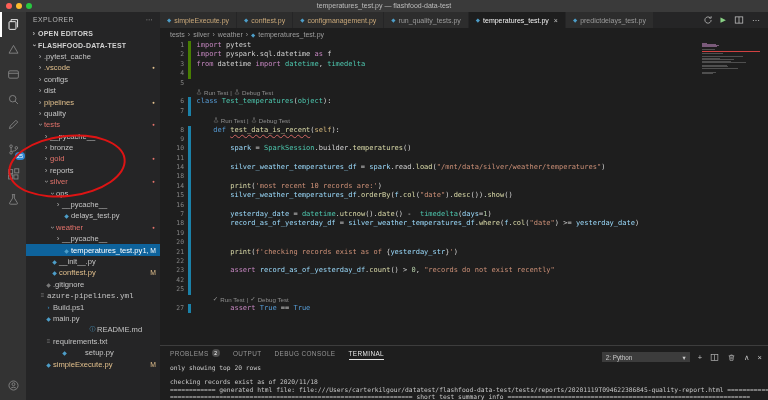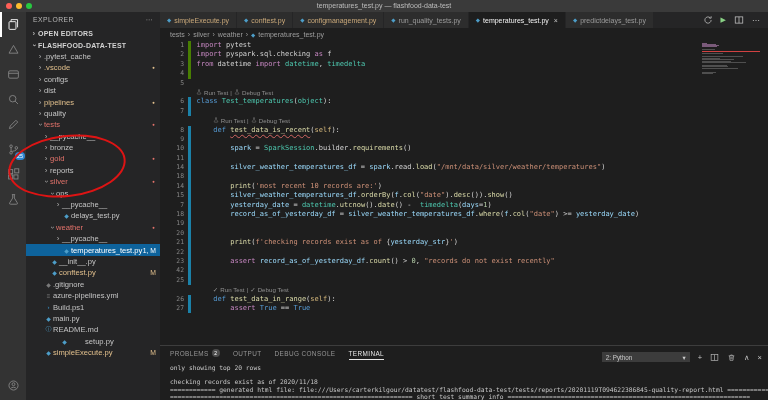--- a/index.html
+++ b/index.html
@@ -285,42 +285,48 @@
         <span class="lbl co">conftest.py</span>
         <span class="spacer"></span>
         <span class="badge-txt co">M</span>
       </div>
       <div class="trow" style="padding-left: 10px;">
         <span class="arrow"></span>
         <span class="ficon ic-gray">◆</span>
         <span class="lbl ">.gitignore</span>
         <span class="spacer"></span>
       </div>
-      <div class="trow" style="padding-left: 10px;">
+      <div class="trow" style="padding-left: 4px; font-family: Liberation Mono, monospace;">
         <span class="arrow"></span>
         <span class="ficon ic-gray">≡</span>
         <span class="lbl ">azure-pipelines.yml</span>
         <span class="spacer"></span>
       </div>
       <div class="trow" style="padding-left: 10px;">
         <span class="arrow"></span>
         <span class="ficon ic-blue">›</span>
         <span class="lbl ">Build.ps1</span>
         <span class="spacer"></span>
       </div>
       <div class="trow" style="padding-left: 10px;">
         <span class="arrow"></span>
         <span class="ficon ic-py">◆</span>
         <span class="lbl ">main.py</span>
         <span class="spacer"></span>
       </div>
-      <div class="trow" style="padding-left: 10px;">
+      <div class="trow" style="padding-left: 10px; margin-left: 44px;">
         <span class="arrow"></span>
         <span class="ficon ic-py">ⓘ</span>
         <span class="lbl ">README.md</span>
+        <span class="spacer"></span>
+      </div>
+      <div class="trow" style="padding-left: 10px;">
+        <span class="arrow"></span>
+        <span class="ficon ic-gray">≡</span>
+        <span class="lbl ">requirements.txt</span>
         <span class="spacer"></span>
       </div>
       <div class="trow" style="padding-left: 10px; gap: 16px;">
         <span class="arrow"></span>
         <span class="ficon ic-py">◆</span>
         <span class="lbl ">setup.py</span>
         <span class="spacer"></span>
       </div>
       <div class="trow" style="padding-left: 10px;">
         <span class="arrow"></span>
@@ -389,21 +395,21 @@
     </div>
   <div id="code">
       <div class="crow">
         <span class="lnum">1</span>
         <span class="gitm a"></span>
         <span class="ctext"><span></span><span class="c-k">import</span><span class="c-d"> pytest</span></span>
       </div>
       <div class="crow">
         <span class="lnum">2</span>
         <span class="gitm a"></span>
-        <span class="ctext"><span></span><span class="c-k">import</span><span class="c-d"> pyspark.sql.checking </span><span class="c-k">as</span><span class="c-d"> f</span></span>
+        <span class="ctext"><span></span><span class="c-k">import</span><span class="c-d"> pyspark.sql.datetime </span><span class="c-k">as</span><span class="c-d"> f</span></span>
       </div>
       <div class="crow">
         <span class="lnum">3</span>
         <span class="gitm a"></span>
         <span class="ctext"><span></span><span class="c-k">from</span><span class="c-d"> datetime </span><span class="c-k">import</span><span class="c-t"> datetime</span><span class="c-d">, </span><span class="c-t">timedelta</span></span>
       </div>
       <div class="crow">
         <span class="lnum">4</span>
         <span class="gitm a"></span>
       </div>
@@ -450,21 +456,21 @@
         <span class="ctext"><span>    </span><span class="c-b">def</span><span class="c-d"> </span><span class="c-f c-sq">test_data_is_recent</span><span class="c-d">(</span><span class="c-slf">self</span><span class="c-d">):</span></span>
       </div>
       <div class="crow">
         <span class="lnum">9</span>
         <span class="gitm m"></span>
         <span class="ctext"><span></span></span>
       </div>
       <div class="crow">
         <span class="lnum">10</span>
         <span class="gitm m"></span>
-        <span class="ctext"><span>        </span><span class="c-v">spark</span><span class="c-d"> = </span><span class="c-t">SparkSession</span><span class="c-d">.builder.</span><span class="c-f">requirements</span><span class="c-d">()</span></span>
+        <span class="ctext"><span>        </span><span class="c-v">spark</span><span class="c-d"> = </span><span class="c-t">SparkSession</span><span class="c-d">.builder.</span><span class="c-f">temperatures</span><span class="c-d">()</span></span>
       </div>
       <div class="crow">
         <span class="lnum">11</span>
         <span class="gitm m"></span>
         <span class="ctext"><span></span></span>
       </div>
       <div class="crow">
         <span class="lnum">14</span>
         <span class="gitm m"></span>
         <span class="ctext"><span>        </span><span class="c-v">silver_weather_temperatures_df</span><span class="c-d"> = </span><span class="c-v">spark</span><span class="c-d">.read.</span><span class="c-f">load</span><span class="c-d">(</span><span class="c-s">"/mnt/data/silver/weather/temperatures"</span><span class="c-d">)</span></span>
@@ -476,20 +482,25 @@
       </div>
       <div class="crow">
         <span class="lnum">14</span>
         <span class="gitm m"></span>
         <span class="ctext"><span>        </span><span class="c-f">print</span><span class="c-d">(</span><span class="c-s">'most recent 10 records are:'</span><span class="c-d">)</span></span>
       </div>
       <div class="crow">
         <span class="lnum">15</span>
         <span class="gitm m"></span>
         <span class="ctext"><span>        </span><span class="c-v">silver_weather_temperatures_df</span><span class="c-d">.</span><span class="c-f">orderBy</span><span class="c-d">(</span><span class="c-v">f</span><span class="c-d">.</span><span class="c-f">col</span><span class="c-d">(</span><span class="c-s">"date"</span><span class="c-d">).</span><span class="c-f">desc</span><span class="c-d">()).</span><span class="c-f">show</span><span class="c-d">()</span></span>
+      </div>
+      <div class="crow">
+        <span class="lnum">16</span>
+        <span class="gitm m"></span>
+        <span class="ctext"><span></span></span>
       </div>
       <div class="crow">
         <span class="lnum">7</span>
         <span class="gitm m"></span>
         <span class="ctext"><span>        </span><span class="c-v">yesterday_date</span><span class="c-d"> = </span><span class="c-t">datetime</span><span class="c-d">.</span><span class="c-f">utcnow</span><span class="c-d">().</span><span class="c-f">date</span><span class="c-d">() -  </span><span class="c-t">timedelta</span><span class="c-d">(</span><span class="c-v">days</span><span class="c-d">=</span><span class="c-n">1</span><span class="c-d">)</span></span>
       </div>
       <div class="crow">
         <span class="lnum">18</span>
         <span class="gitm m"></span>
         <span class="ctext"><span>        </span><span class="c-v">record_as_of_yesterday_df</span><span class="c-d"> = </span><span class="c-v">silver_weather_temperatures_df</span><span class="c-d">.</span><span class="c-f">where</span><span class="c-d">(</span><span class="c-v">f</span><span class="c-d">.</span><span class="c-f">col</span><span class="c-d">(</span><span class="c-s">"date"</span><span class="c-d">) &gt;= </span><span class="c-v">yesterday_date</span><span class="c-d">)</span></span>
@@ -527,25 +538,20 @@
         <span class="lnum">25</span>
         <span class="gitm m"></span>
         <span class="ctext"><span></span></span>
       </div>
       <div class="codelens" style="margin-left: 52.8px;">
         <span class="cl-check">✓</span>
         <span class="cl-link">Run Test</span>
         <span> | </span>
         <span class="cl-check">✓</span>
         <span class="cl-link">Debug Test</span>
-      </div>
-      <div class="crow">
-        <span class="lnum">26</span>
-        <span class="gitm m"></span>
-        <span class="ctext"><span>    </span><span class="c-b">def</span><span class="c-d"> </span><span class="c-f">test_data_in_range</span><span class="c-d">(</span><span class="c-slf">self</span><span class="c-d">):</span></span>
       </div>
       <div class="crow">
         <span class="lnum">27</span>
         <span class="gitm m"></span>
         <span class="ctext"><span>        </span><span class="c-k">assert</span><span class="c-d"> </span><span class="c-b">True</span><span class="c-d"> == </span><span class="c-b">True</span></span>
       </div>
     </div>
   <div id="minimap">
       <div class="mrow mimp" style="width: 5.46px;"></div>
       <div class="mrow mimp" style="width: 13.86px;"></div>

